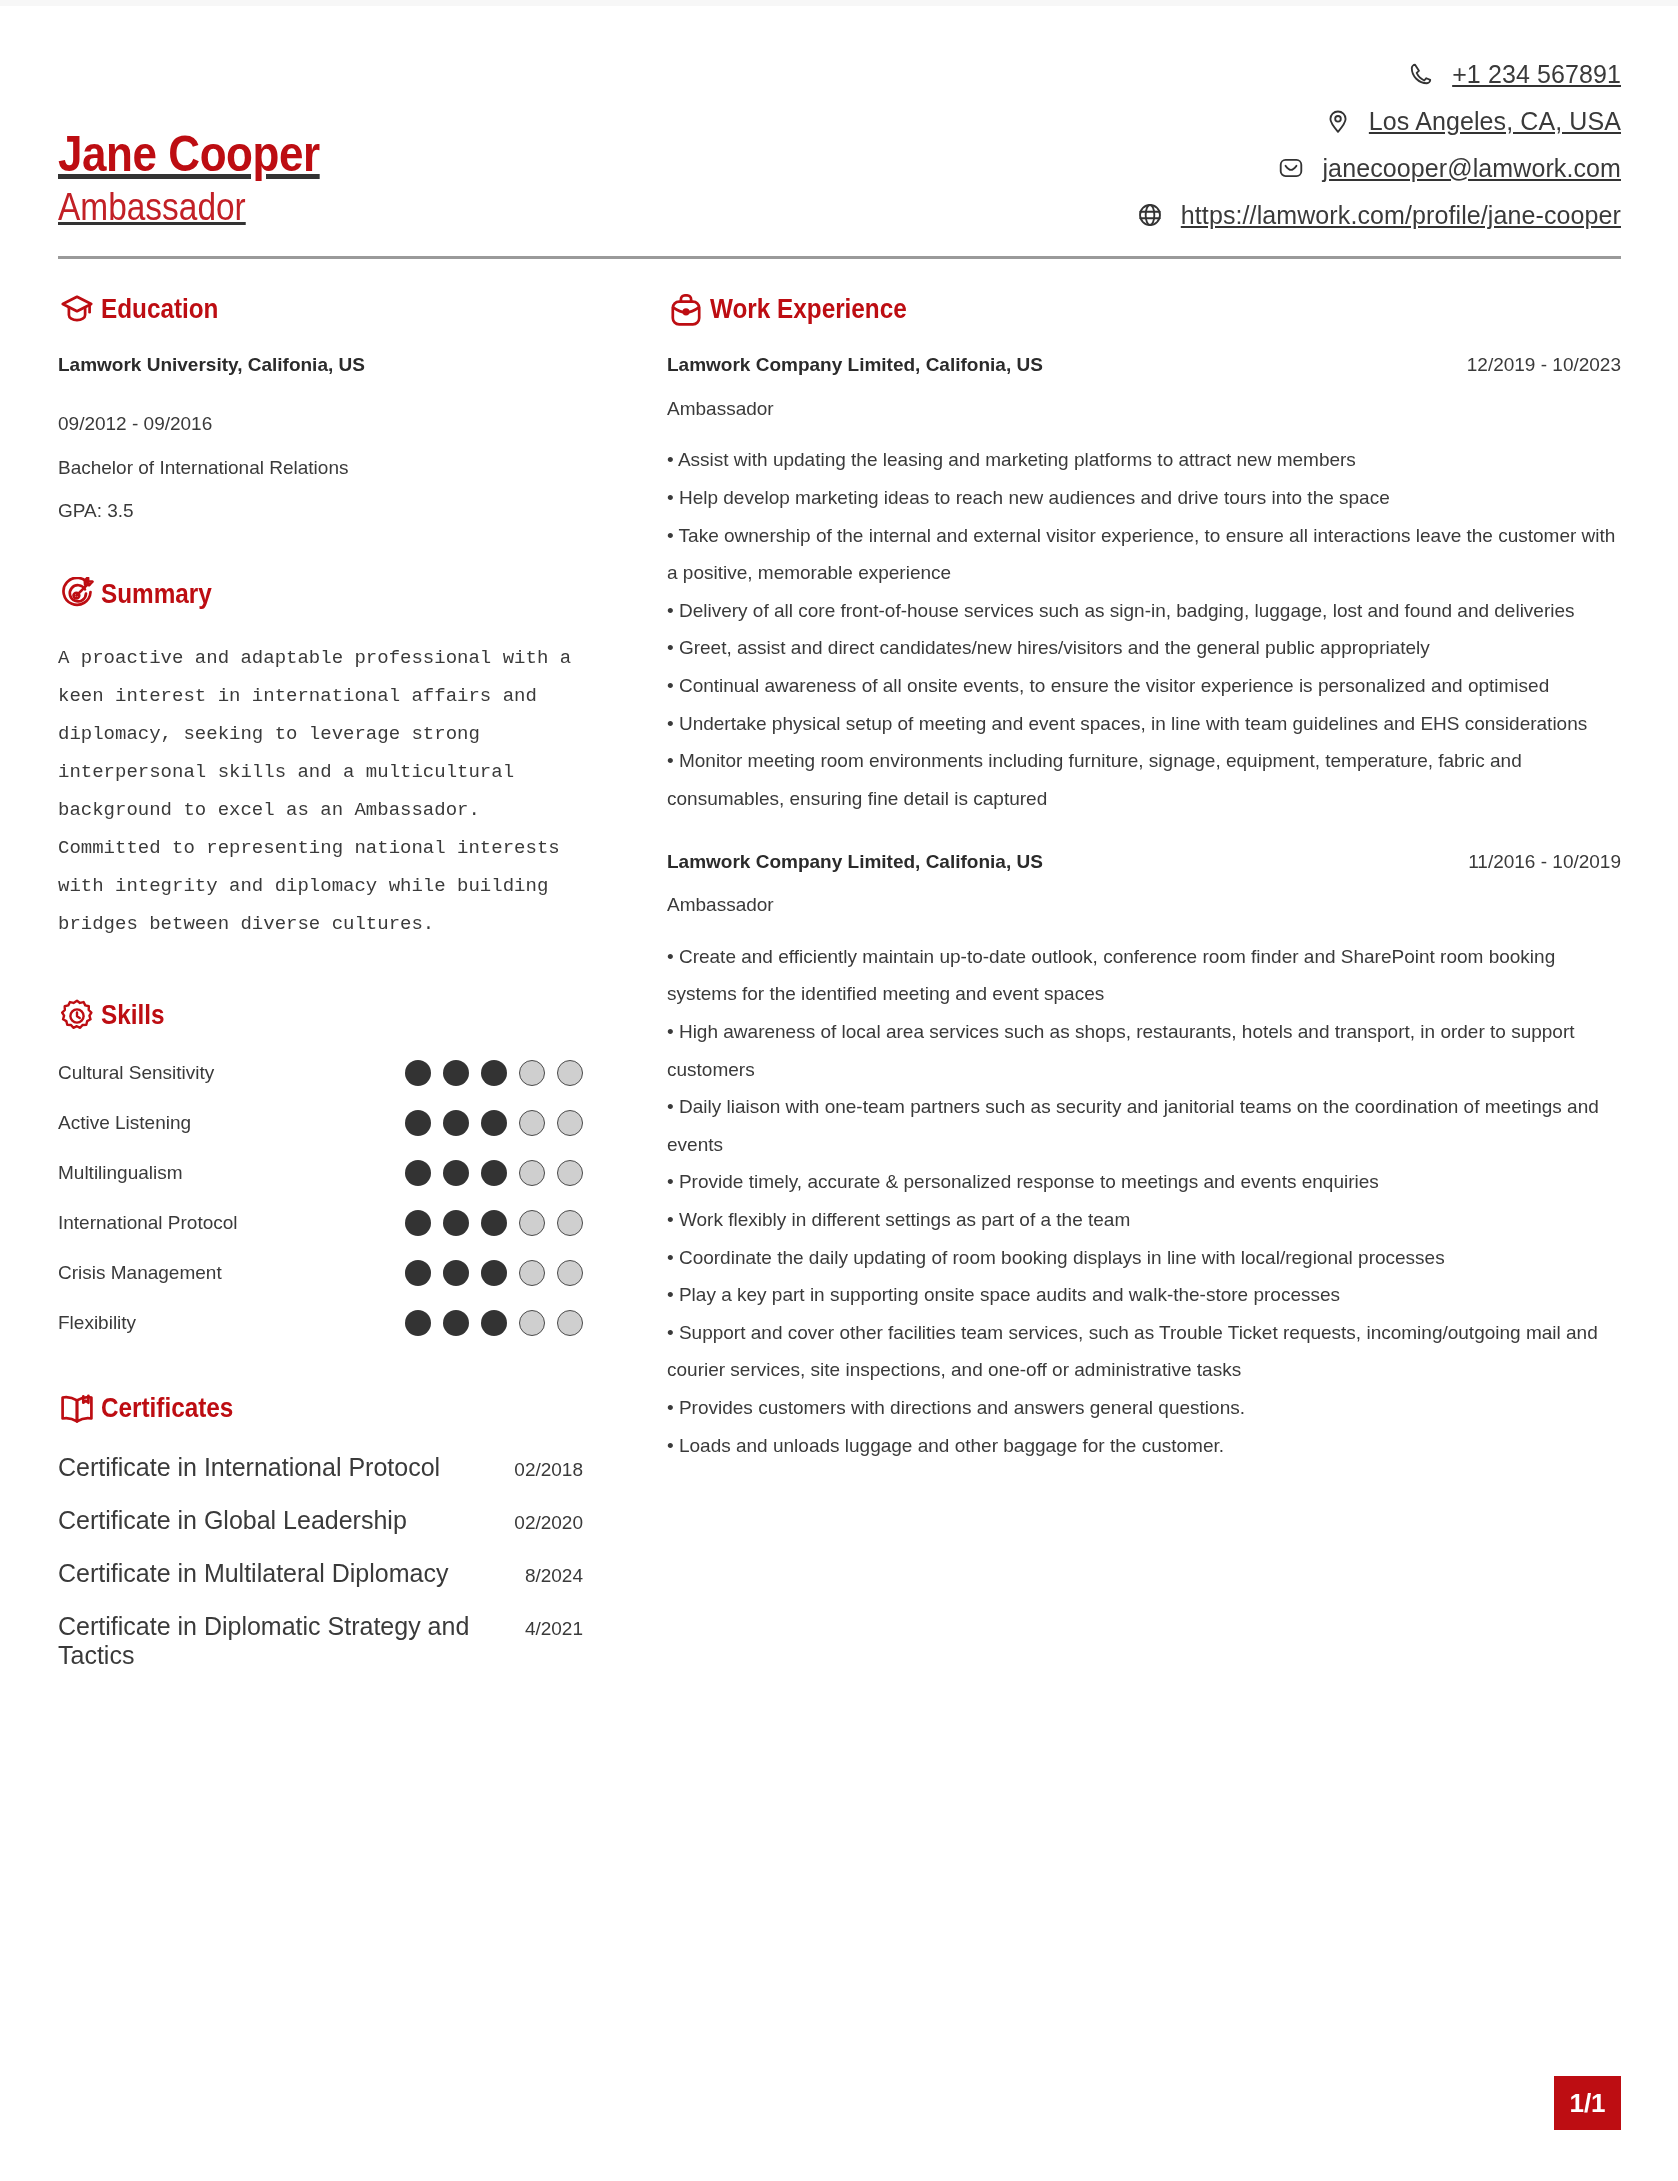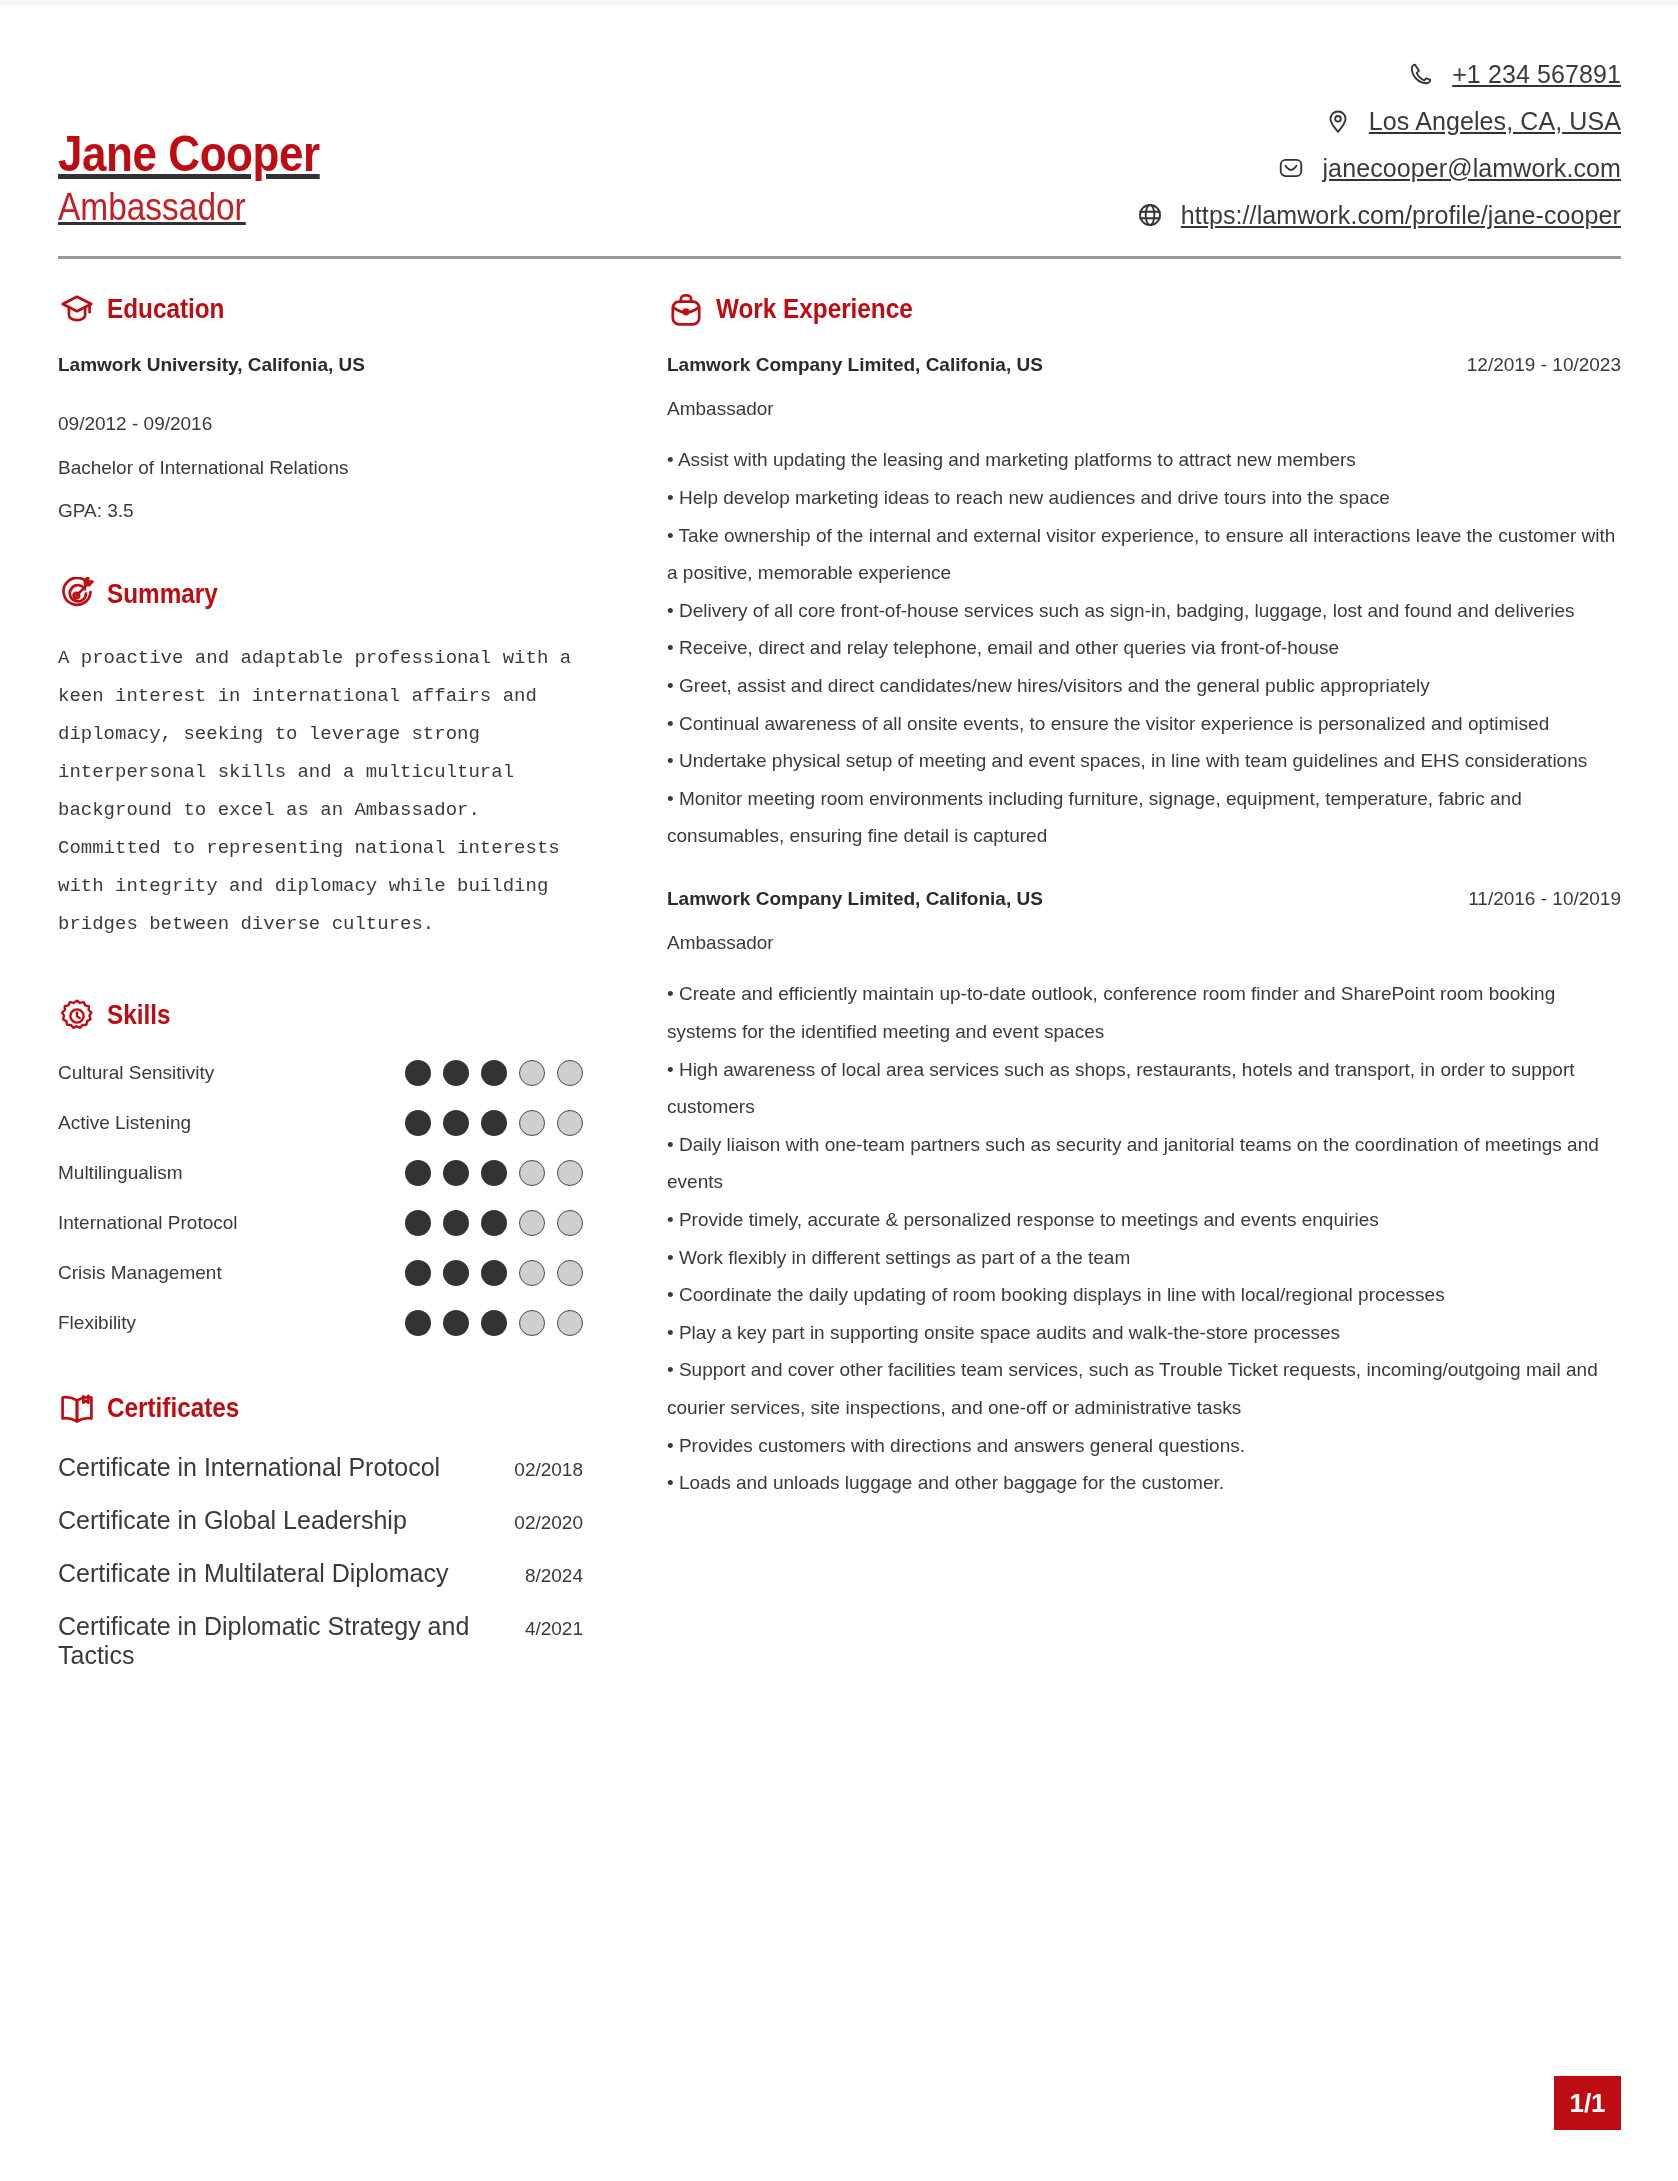--- a/index.html
+++ b/index.html
@@ -93,21 +93,21 @@
     align-items: flex-start;
   }
   .col-left  { width: 553px; flex: 0 0 553px; padding-right: 28px; }
   .col-right { flex: 1 1 auto; padding-left: 56px; }
 
   
   .section { margin-bottom: 0; }
   .sec-head {
     display: flex;
     align-items: center;
-    gap: 12px;
+    gap: 6px;
     margin-bottom: 26px;
   }
   .sec-icon {
     width: 37px; height: 37px;
     flex: 0 0 37px;
     display: flex; align-items: center; justify-content: center;
   }
   .sec-icon svg { width: 36px; height: 36px; display:block; }
   .sec-title {
     font-family: "Liberation Sans Narrow", "Liberation Sans", sans-serif;
@@ -454,21 +454,20 @@
               <div class="job-head">
                 <span class="job-org">Lamwork Company Limited, Califonia, US</span>
                 <span class="job-dates">12/2019 - 10/2023</span>
               </div>
               <div class="job-role">Ambassador</div>
               <div class="bullets">
                 <div class="bullet">• Assist with updating the leasing and marketing platforms to attract new members</div>
                 <div class="bullet">• Help develop marketing ideas to reach new audiences and drive tours into the space</div>
                 <div class="bullet">• Take ownership of the internal and external visitor experience, to ensure all interactions leave the customer with a positive, memorable experience</div>
                 <div class="bullet">• Delivery of all core front-of-house services such as sign-in, badging, luggage, lost and found and deliveries</div>
-                <div class="bullet">• Receive, direct and relay telephone, email and other queries via front-of-house</div>
                 <div class="bullet">• Greet, assist and direct candidates/new hires/visitors and the general public appropriately</div>
                 <div class="bullet">• Continual awareness of all onsite events, to ensure the visitor experience is personalized and optimised</div>
                 <div class="bullet">• Undertake physical setup of meeting and event spaces, in line with team guidelines and EHS considerations</div>
                 <div class="bullet">• Monitor meeting room environments including furniture, signage, equipment, temperature, fabric and consumables, ensuring fine detail is captured</div>
               </div>
             </div>
             <div class="job-spacer"></div>
             <div class="job">
               <div class="job-head">
                 <span class="job-org">Lamwork Company Limited, Califonia, US</span>

